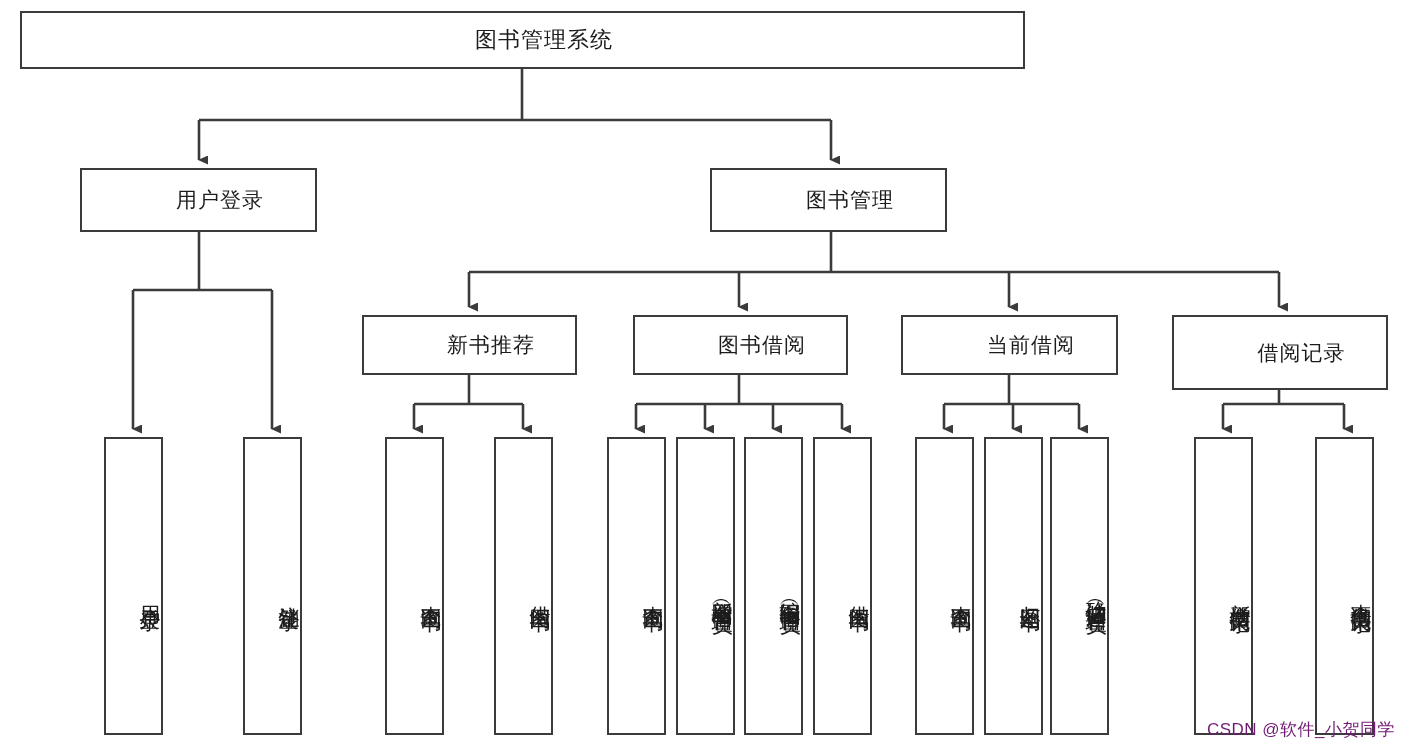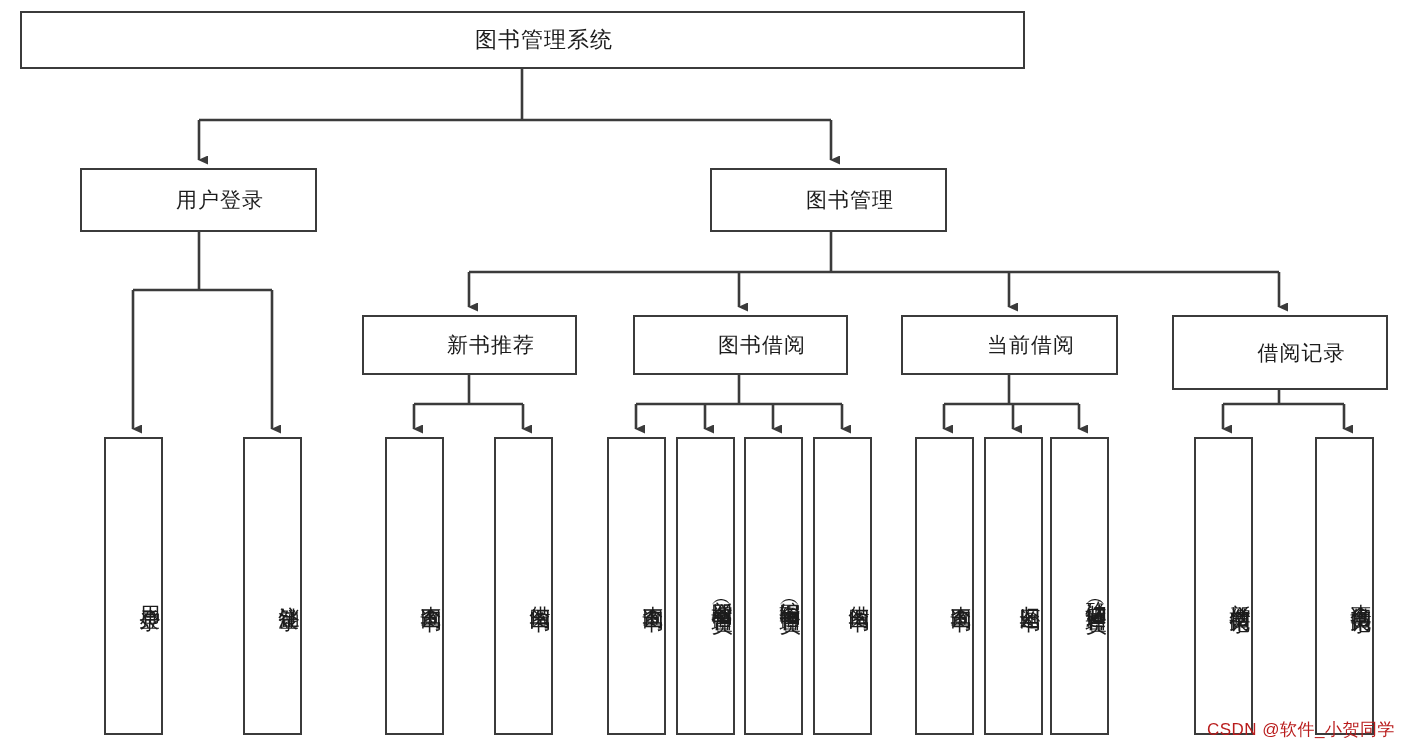--- a/index.html
+++ b/index.html
@@ -59,21 +59,21 @@
     top: 0;
     width: 1405px;
     height: 747px;
     pointer-events: none;
   }
   .watermark {
     position: absolute;
     right: 10px;
     bottom: 6px;
     font-size: 17px;
-    color: #b91c1c;
+    color: #701a75;
     letter-spacing: 0.5px;
     white-space: nowrap;
   }
 </style>
 </head>
 <body>
 
 <div id="canvas">
 
   <svg class="wires" viewBox="0 0 1405 747" xmlns="http://www.w3.org/2000/svg">

